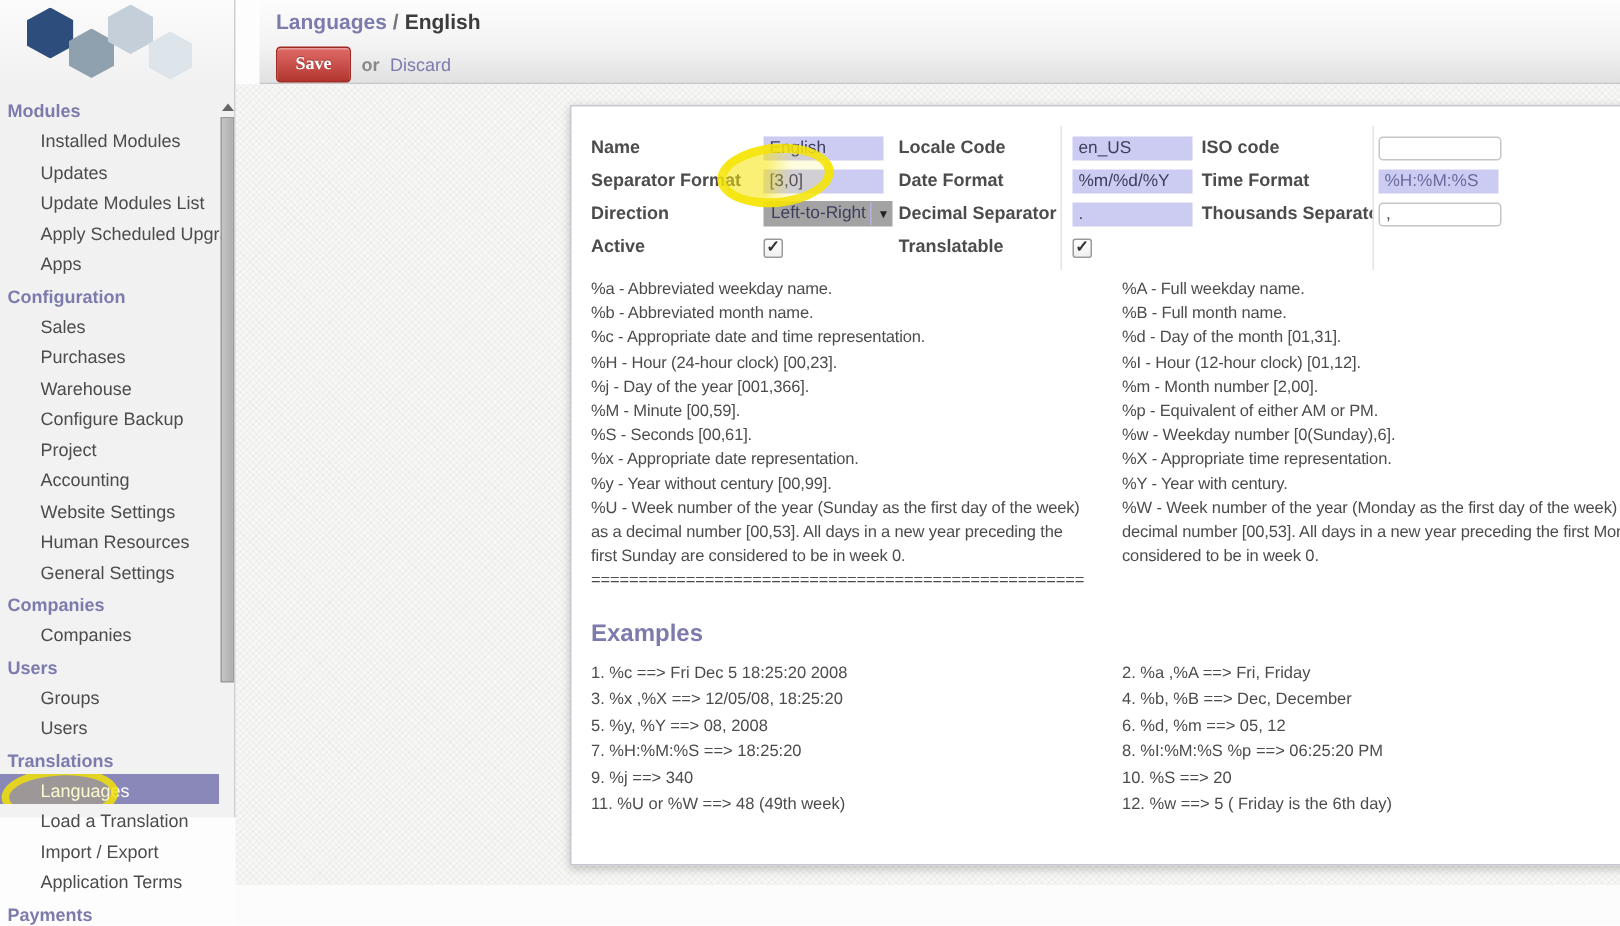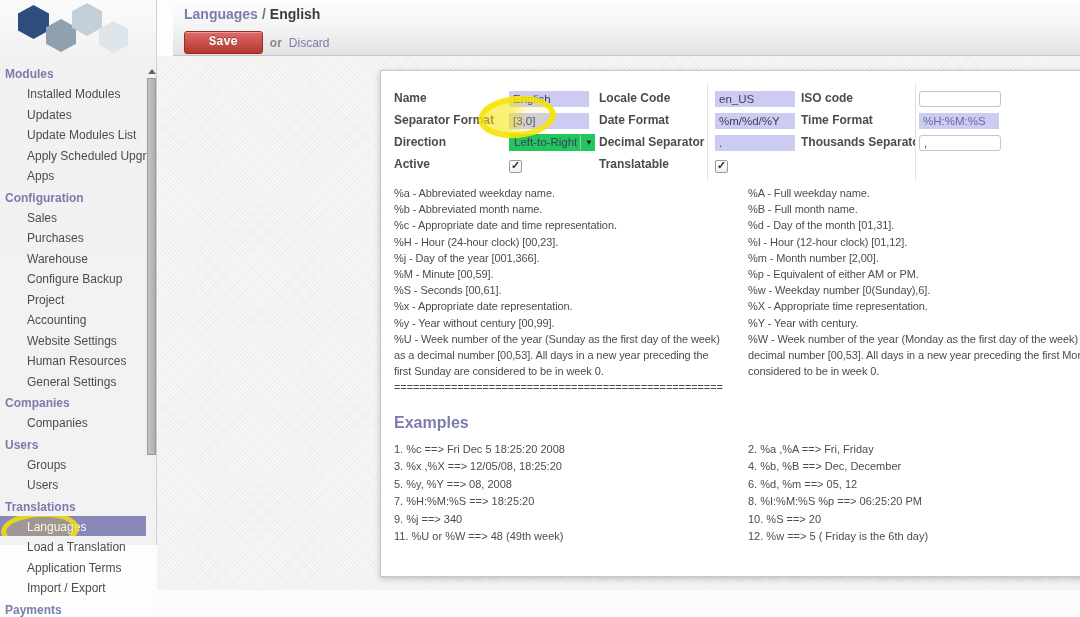--- a/index.html
+++ b/index.html
@@ -9,22 +9,22 @@
   
   .topbar { position:absolute; left:173px; top:0; width:923px; height:56px;
     background:linear-gradient(180deg,#fdfdfd 0%,#f3f3f3 55%,#e1e1e1 100%);
     border-bottom:1px solid #c6c6c6; }
   .breadcrumb { position:absolute; left:11px; top:6px; font-size:14px; font-weight:bold; color:#666; }
   .breadcrumb .bc-link { color:#7c7bad; cursor:pointer; }
   .breadcrumb .bc-sep { color:#777; font-weight:bold; padding:0 4px; }
   .breadcrumb .bc-current { color:#3c3c3c; }
   .actionrow { position:absolute; left:11px; top:31px; display:flex; align-items:center; gap:7px; }
   .btn-save { background:linear-gradient(180deg,#df6b66,#b33630); border:1px solid #9c2b25; border-radius:3px;
-    color:#fff; font-size:12px; font-weight:bold; padding:3px 24px 4px; text-shadow:0 -1px 0 rgba(0,0,0,.3);
-    box-shadow:inset 0 1px 0 rgba(255,255,255,.35); cursor:pointer; font-family:Liberation Mono, monospace; }
+    color:#fff; font-size:12px; font-weight:bold; padding:3px 12px 4px; text-shadow:0 -1px 0 rgba(0,0,0,.3);
+    box-shadow:inset 0 1px 0 rgba(255,255,255,.35); cursor:pointer; font-family:Liberation Serif, serif; }
   .or-txt { color:#888; font-size:12px;font-weight:bold; }
   .link-discard { color:#7c7bad; font-size:12px; cursor:pointer; }
 
   
   .sidebar { position:absolute; left:0; top:0; width:157px; height:545px;
     background:linear-gradient(180deg,#fbfbfb 0,#f1f1f1 56px,#f2f2f2 100%);
     border-right:1px solid #cfcfcf; z-index:3;padding-left:28px; }
   .logo { position:absolute; left:0; top:0; width:157px; height:58px; }
   .hex { position:absolute; clip-path:polygon(50% 0,100% 25%,100% 75%,50% 100%,0 75%,0 25%); }
   .hex1 { left:18px; top:5px;  width:31px; height:34px; background:#2d4d7c; }
@@ -59,21 +59,21 @@
   .formgrid { position:relative; display:grid;
     grid-template-columns:115px 90px 108px 94px 114px 86px; grid-auto-rows:22px; align-items:center; }
   .fdivider { position:absolute; width:1px; background:#e3e3e3; top:-3px; height:96px; }
   .fdiv1 { left:313px; } .fdiv2 { left:521px; }
   .flabel { font-size:12px; font-weight:bold; color:#4c4c4c; white-space:nowrap; overflow:hidden; }
   .finput { width:80px; height:16px; font-size:11.5px; font-family:inherit; color:#3d3d5c; padding:1px 4px; }
   .lav { background:#ccccf2; border:0; }
   .white { background:#fff; border:1px solid #c6c6c6; border-radius:3px; width:82px; color:#444; }
   .t-purple { color:#6a6a9f; }
   .ind2 { margin-left:8px; } .ind3 { margin-left:4px; }
-  .fselect { width:86px; height:17px; background:#22c55e; display:flex; align-items:center;
+  .fselect { width:86px; height:17px; background:#a3a3a3; display:flex; align-items:center;
     font-size:11.5px; color:#3d3d5c; padding:0 2px 0 5px; cursor:pointer; }
   .fselect .sel-arrow { margin-left:auto; font-size:8px; color:#222; border-left:1px solid #b4b4dd; padding-left:4px; line-height:15px; }
   .checkbox { width:13px; height:13px; background:linear-gradient(180deg,#fff,#f0f0f0); border:1px solid #9a9a9a;
     border-radius:2px; display:inline-flex; align-items:center; justify-content:center; cursor:pointer; }
   .checkbox::after { content:"✓"; font-size:11px; font-weight:bold; color:#333; margin-top:-2px; }
 
   
   .section-title { font-size:16px; font-weight:bold; color:#7c7bad; }
   .legends-title { margin-top:16px; }
   .pairgrid { display:grid; grid-template-columns:326px 1fr; column-gap:28px; }
@@ -155,23 +155,23 @@
         <div class="nav-item">Groups</div>
 
         <div class="nav-item">Users</div>
 
         <div class="nav-header">Translations</div>
 
         <div class="nav-item selected">Languages</div>
 
         <div class="nav-item">Load a Translation</div>
 
+        <div class="nav-item">Import / Export</div>
+
         <div class="nav-item">Application Terms</div>
-
-        <div class="nav-item">Import / Export</div>
 
         <div class="nav-header">Payments</div>
       </div>
     <div class="sb-scroll-up"></div>
     <div class="sb-scroll-thumb"></div>
   </div>
 
   <div class="content">
     <div class="sheet">
 

